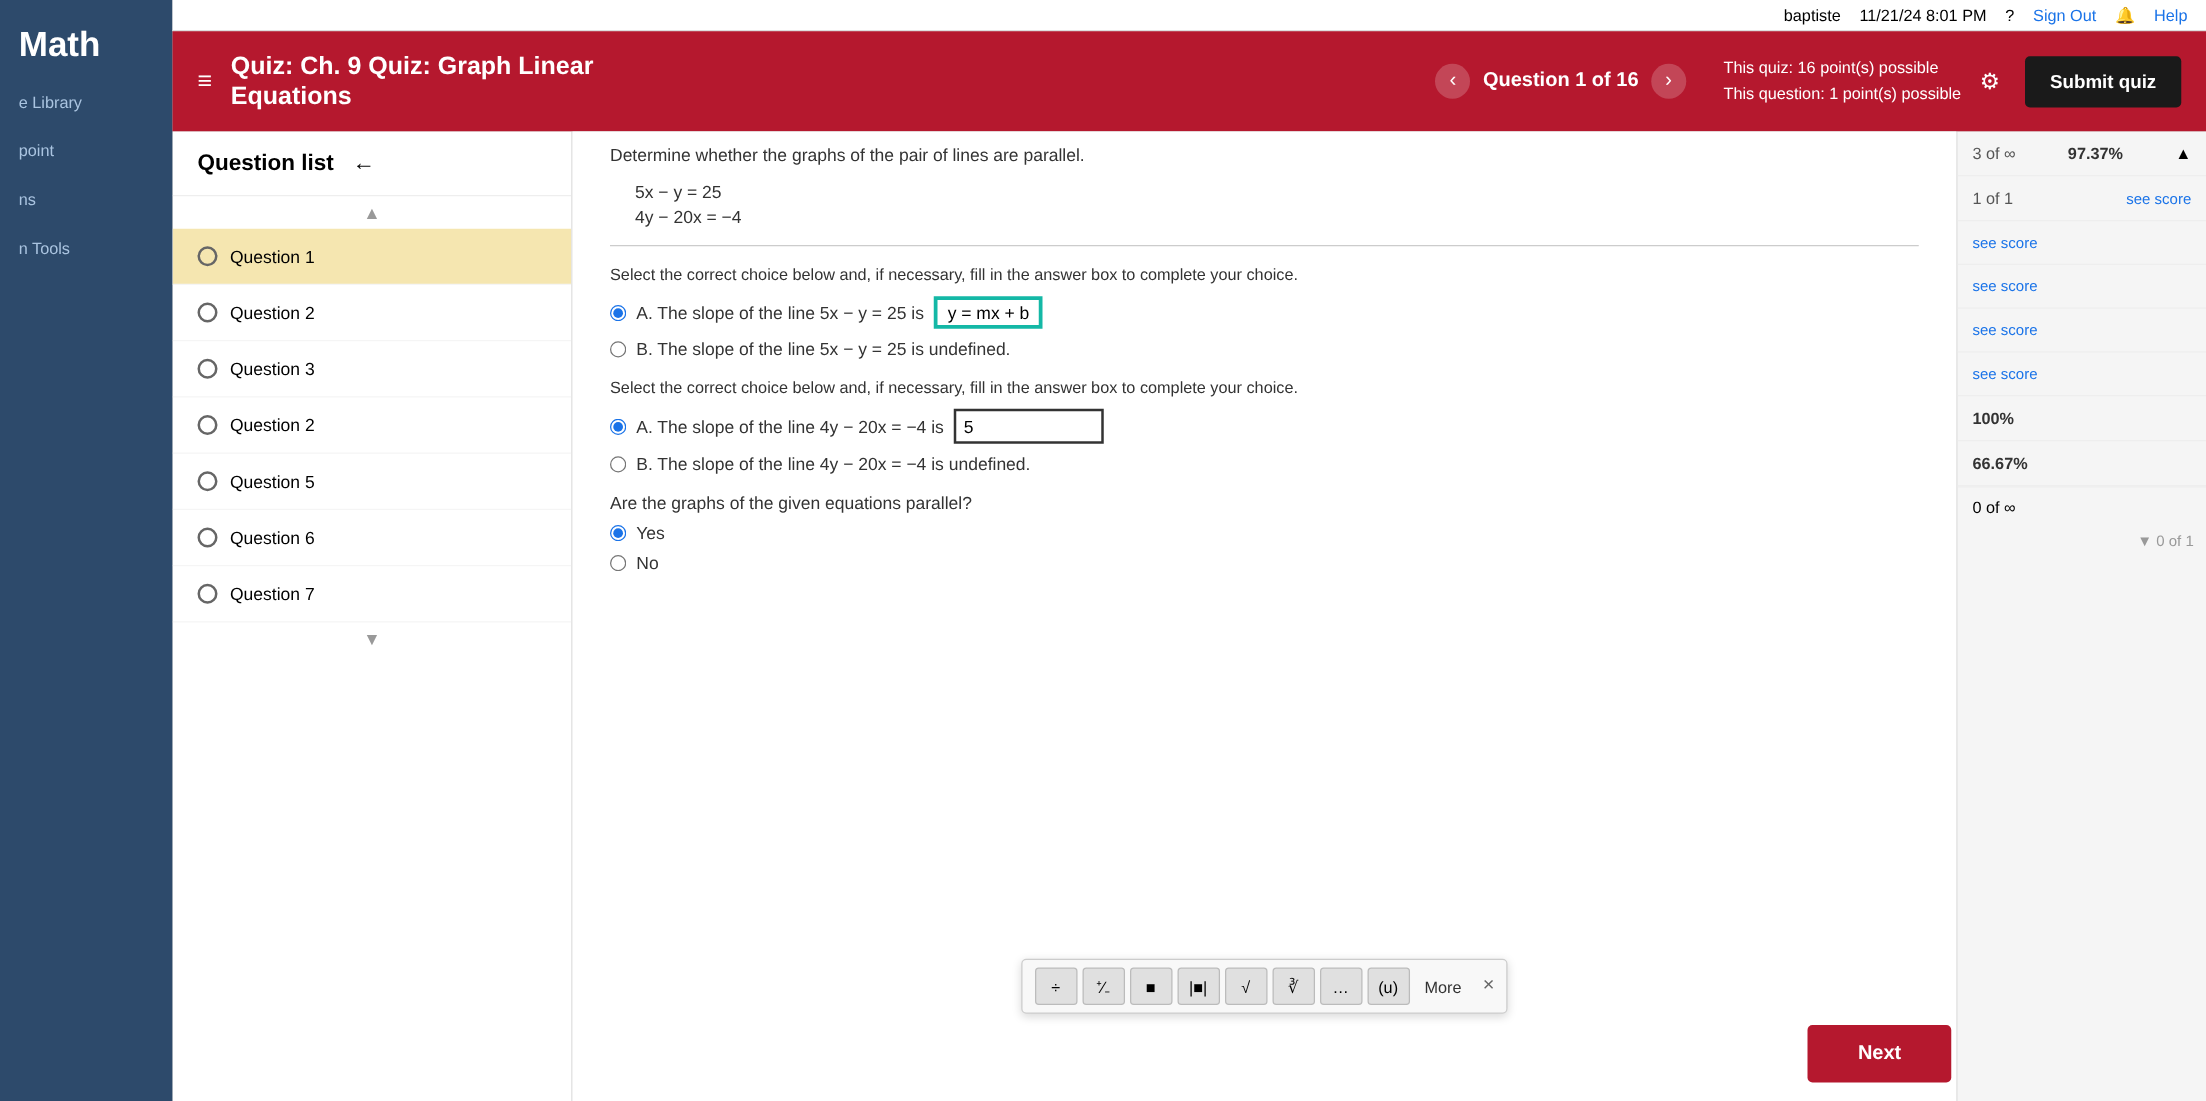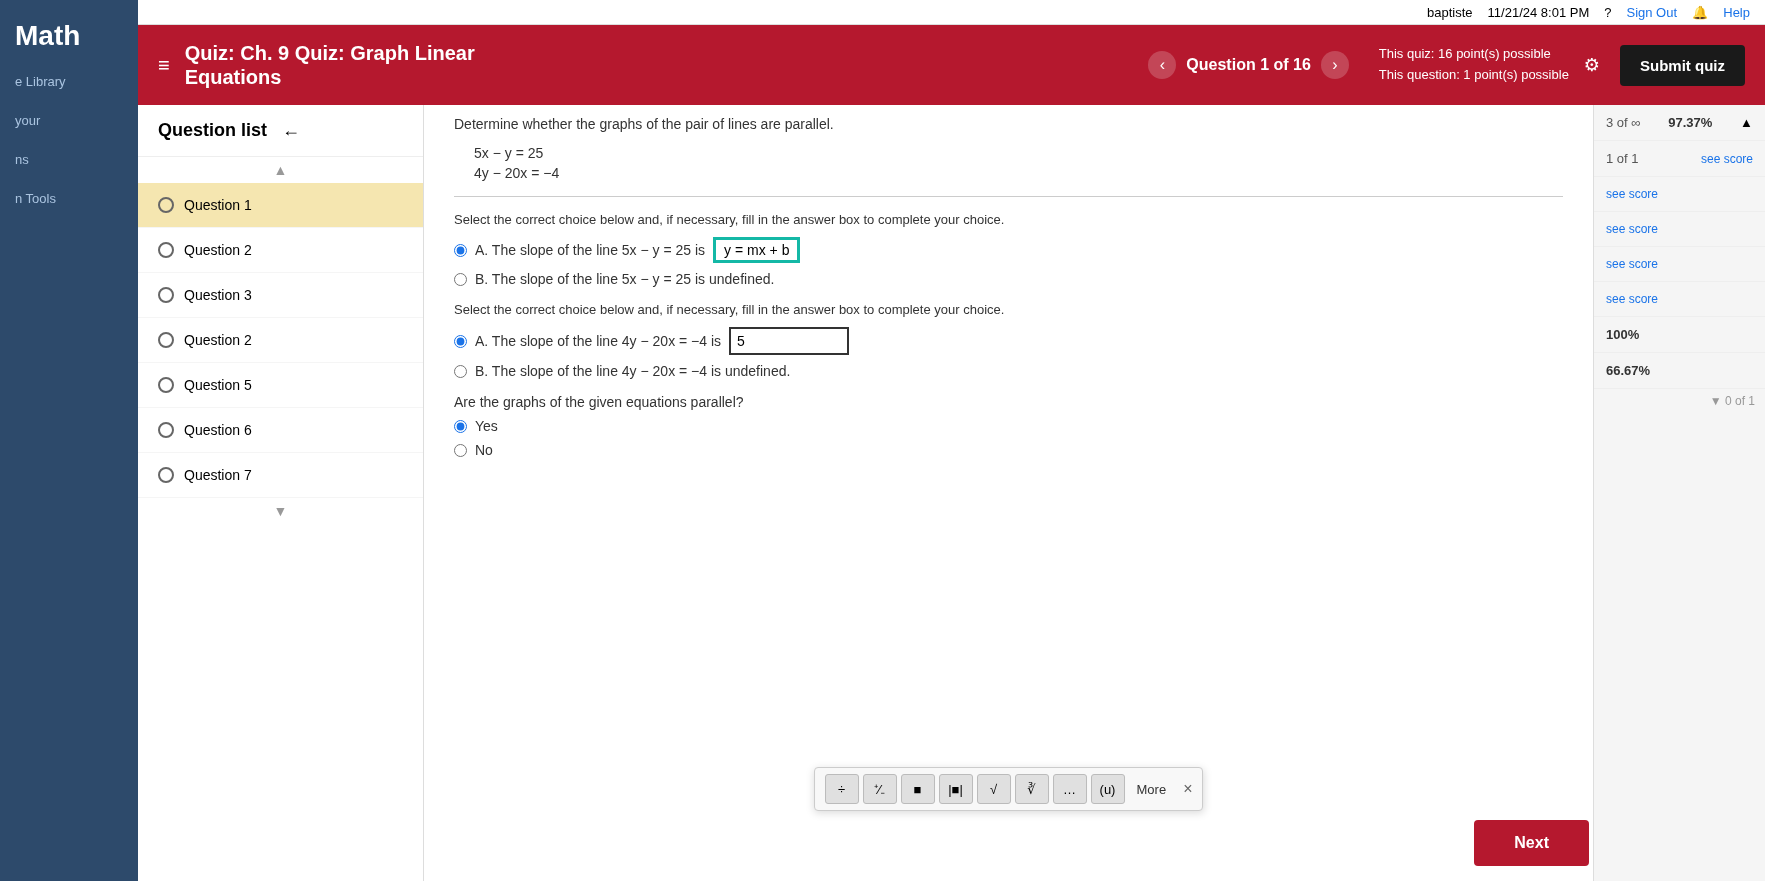--- a/index.html
+++ b/index.html
@@ -96,21 +96,21 @@
 
     
     .content-row {
       display: flex;
       flex: 1;
       overflow: hidden;
     }
 
     
     .question-list-panel {
-      width: 286px;
+      width: 320px;
       background: white;
       border-right: 1px solid #ddd;
       display: flex;
       flex-direction: column;
       flex-shrink: 0;
       overflow-y: auto;
     }
     .question-list-header {
       display: flex;
       align-items: center;
@@ -273,21 +273,21 @@
       border: none;
       padding: 14px 40px;
       font-size: 16px;
       font-weight: bold;
       cursor: pointer;
       border-radius: 4px;
     }
 
     
     .right-panel {
-      width: 172px;
+      width: 200px;
       background: #f5f5f5;
       border-left: 1px solid #ddd;
       flex-shrink: 0;
       overflow-y: auto;
       display: flex;
       flex-direction: column;
     }
     .score-row {
       display: flex;
       justify-content: space-between;
@@ -332,21 +332,21 @@
     }
   </style>
 </head>
 <body>
 
 <div class="outer-wrapper">
 
   <div class="left-sidebar">
     <div class="logo-area">Math</div>
     <div class="nav-item">e Library</div>
-    <div class="nav-item">your</div>
+    <div class="nav-item">point</div>
     <div class="nav-item">ns</div>
     <div class="nav-item">n Tools</div>
   </div>
 
   <div class="page-wrapper">
 
     <div class="top-right-nav">
       <span>baptiste</span>
       <span>11/21/24 8:01 PM</span>
       <span>?</span>
@@ -496,20 +496,21 @@
         </div>
         <div class="score-row">
           <a class="score-link">see score</a>
         </div>
         <div class="score-row">
           <span class="score-value">100%</span>
         </div>
         <div class="score-row">
           <span class="score-value">66.67%</span>
         </div>
+        <div class="bottom-score">0 of ∞</div>
         <div class="right-panel-arrow">
           <span>▼</span>
           <span>0 of 1</span>
         </div>
       </div>
 
     </div>
   </div>
 </div>
 

